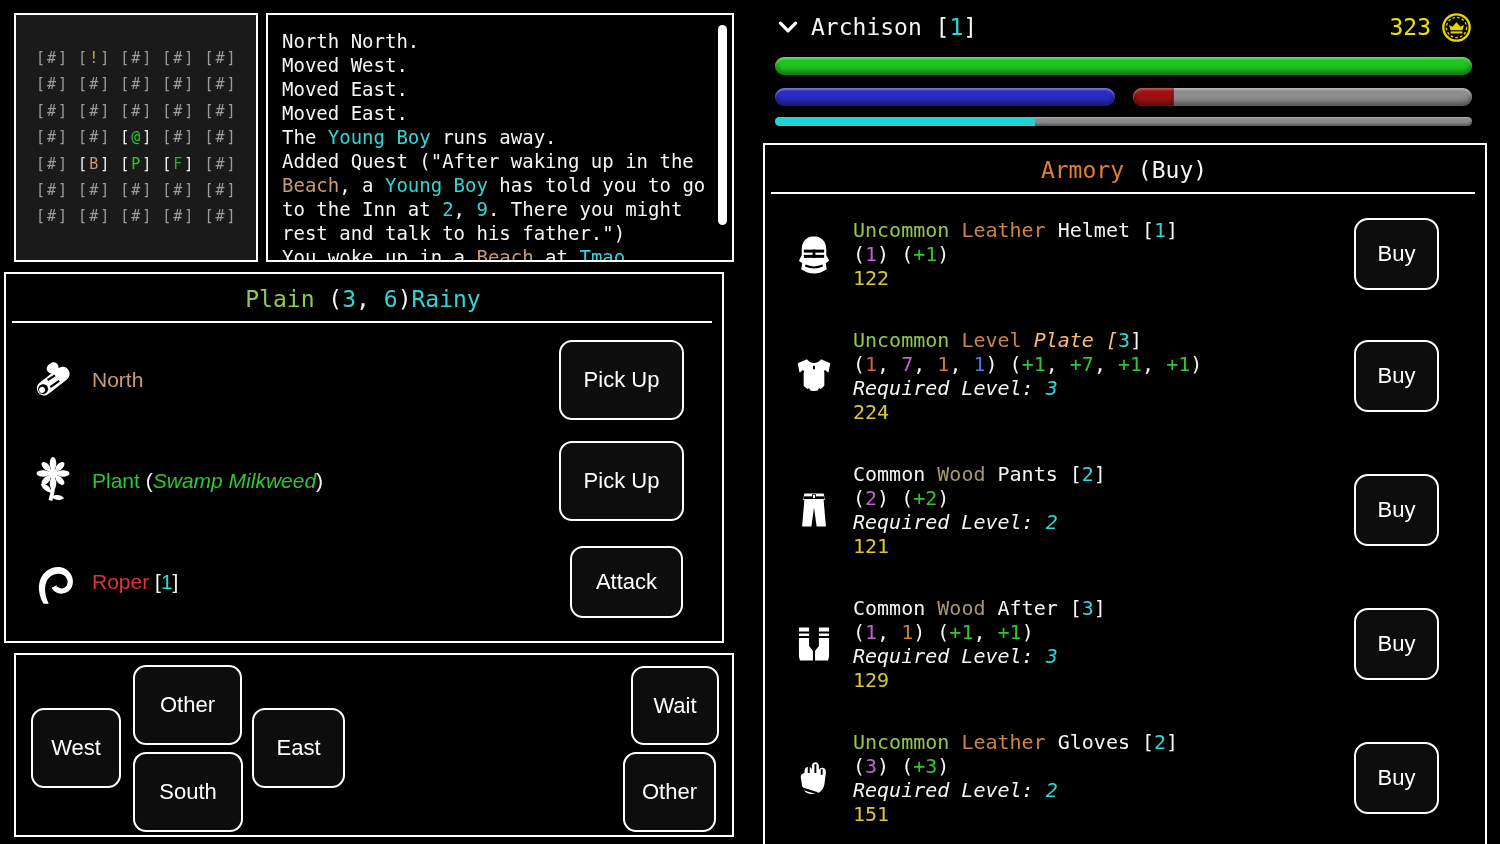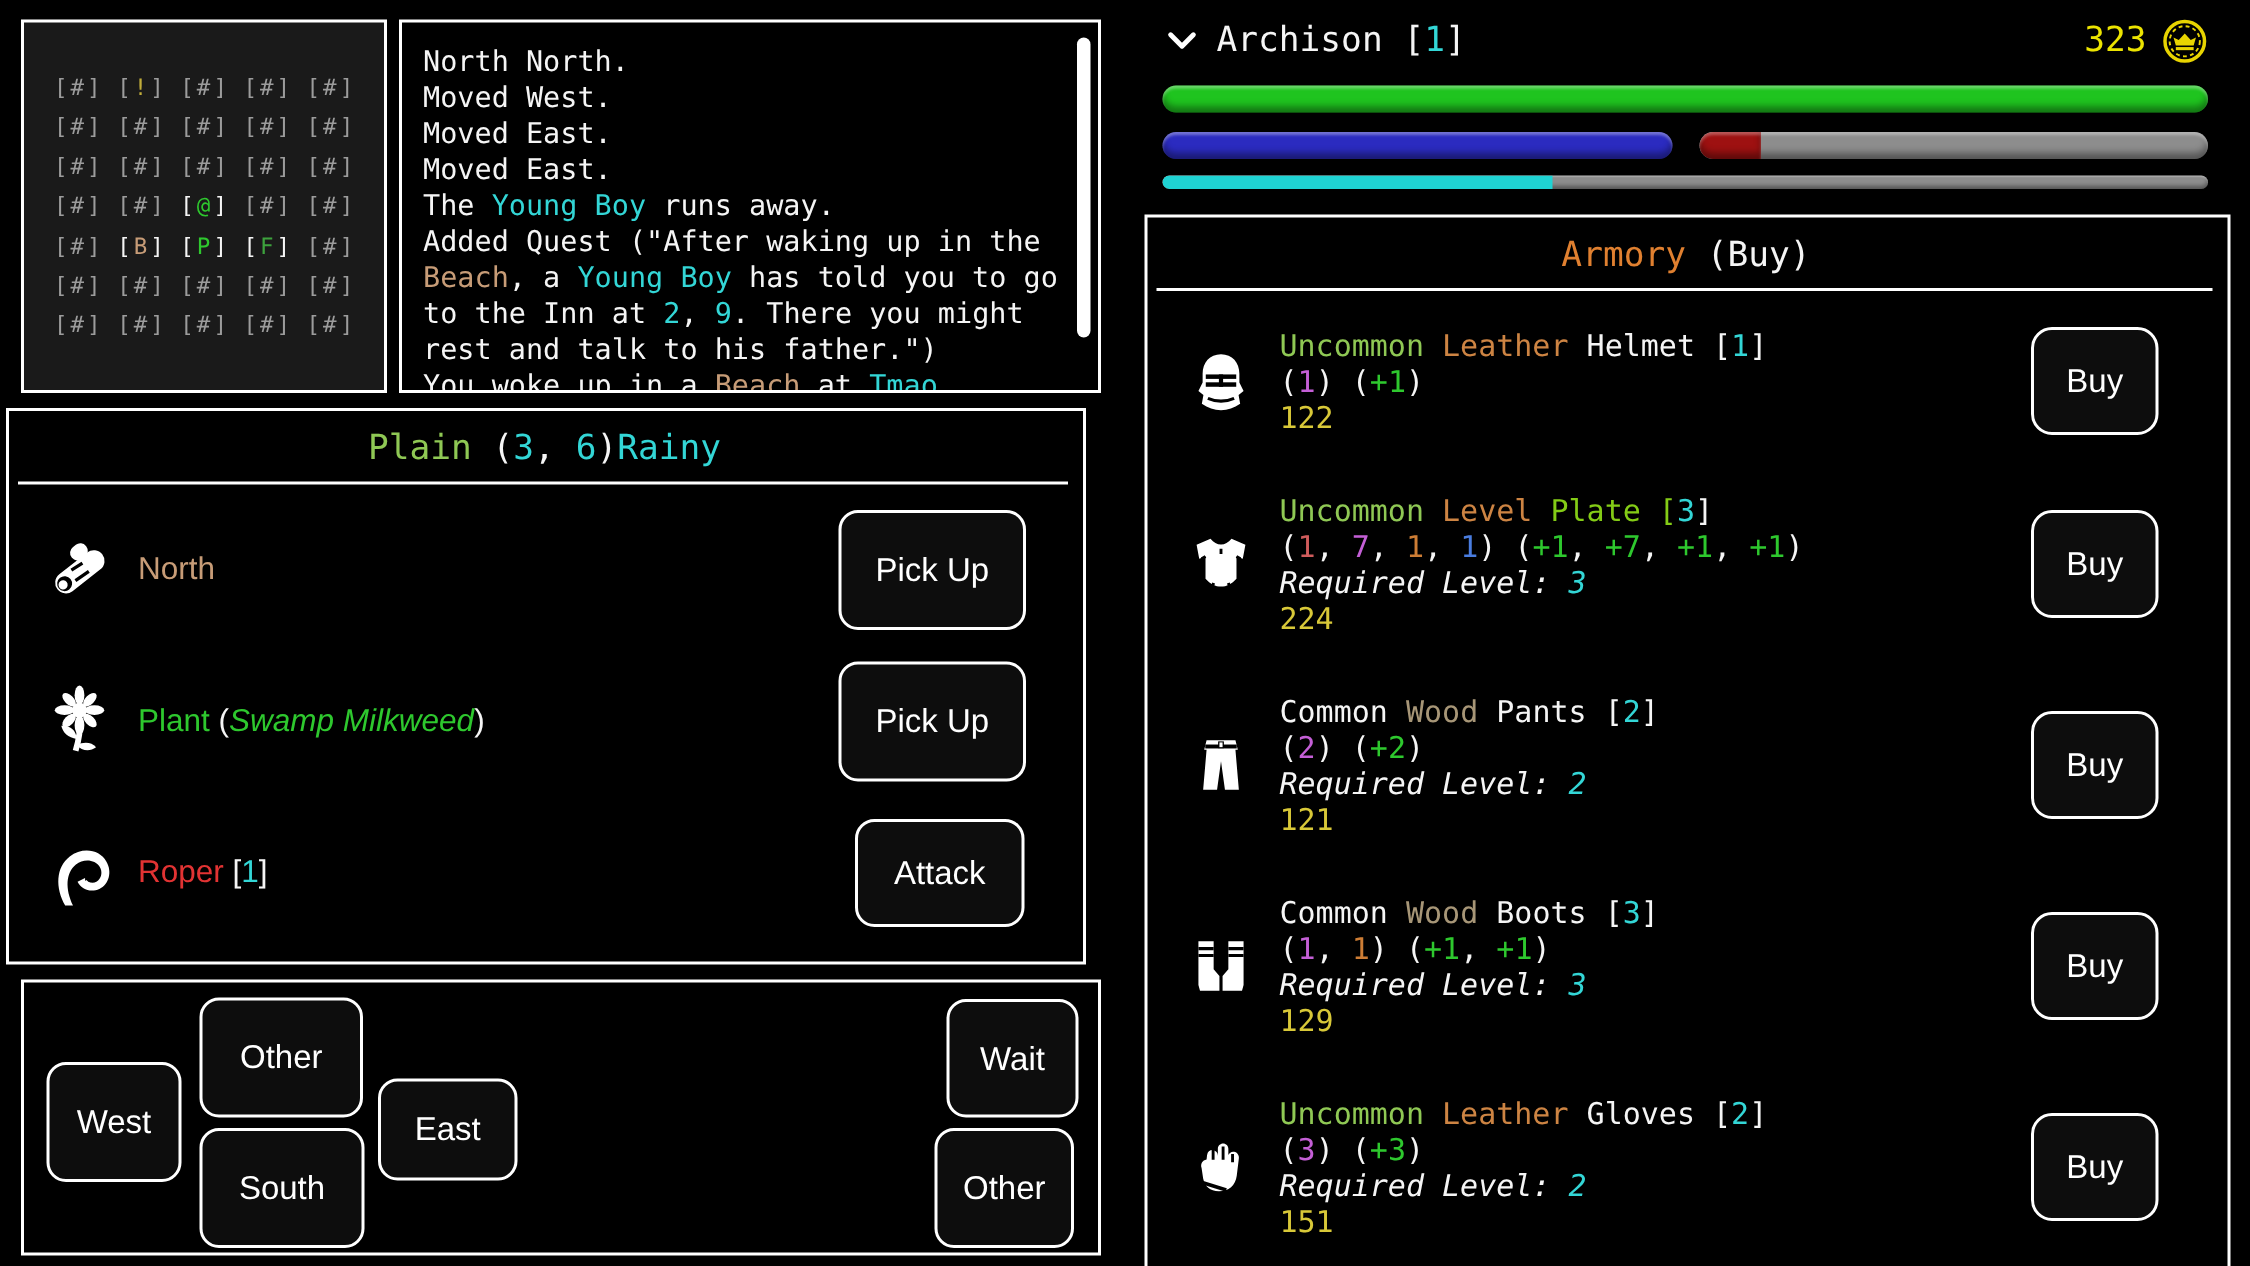--- a/index.html
+++ b/index.html
@@ -39,21 +39,21 @@
     display:flex; align-items:center; justify-content:center; cursor:pointer; }
   .loc-btn { width:125px; height:80px; margin-right:20px; }
   .loc-btn.attack { width:113px; height:72px; margin-right:21px; }
 
   
   #move-panel { left:14px; top:653px; width:720px; height:184px; }
   .move-btn { position:absolute; }
   #move-btn-north { left:117px; top:10px;  width:109px; height:80px; }
   #move-btn-west  { left:15px;  top:53px;  width:90px;  height:80px; }
   #move-btn-south { left:117px; top:97px;  width:110px; height:80px; }
-  #move-btn-east  { left:236px; top:64px;  width:93px;  height:68px; }
+  #move-btn-east  { left:236px; top:53px;  width:93px;  height:80px; }
   #move-btn-wait  { left:615px; top:11px;  width:88px;  height:79px; }
   #move-btn-other { left:607px; top:97px;  width:93px;  height:80px; }
 
   
   #char-header { position:absolute; left:775px; top:8px; width:697px; height:38px;
     display:flex; align-items:center; font-size:23px; }
   #chevron { width:26px; height:26px; margin-right:10px; cursor:pointer; display:flex; }
   #char-coins { font-size:23px; margin-right:10px; }
   #coin-icon { width:31px; height:31px; display:flex; }
 
@@ -233,21 +233,21 @@
         <div class="btn buy-btn">Buy</div>
       </div>
       <div class="armory-item">
         <span class="armory-icon">
           <svg viewBox="0 0 24 24">
             <path d="M8 2.4L2.7 4.7l1 5.3 2.4-.9v8.5c1.8 2 3.8 3 5.9 3s4.1-1 5.9-3V9.1l2.4.9 1-5.3L16 2.4c-1.2 1.5-2.5 2.2-4 2.2s-2.8-.7-4-2.2z"></path>
             <path d="M6.1 9.1L4.6 10M17.9 9.1l1.5.9M12 6.2v2M9.2 19.2l-.7 2M14.8 19.2l.7 2" stroke="#000" stroke-width="1.1"></path>
           </svg>
         </span>
         <div class="armory-text">
-          <div class="armory-line"><span style="color: rgb(143, 200, 84);">Uncommon</span><span style="color: rgb(245, 245, 245);"> </span><span style="color: rgb(205, 132, 67);">Level</span><span style="color: #84cc16;"> Plate [</span><span style="color: rgb(51, 214, 214);">3</span><span style="color: rgb(245, 245, 245);">]</span></div>
+          <div class="armory-line"><span style="color: rgb(143, 200, 84);">Uncommon</span><span style="color: rgb(245, 245, 245);"> </span><span style="color: rgb(205, 132, 67);">Level</span><span style="color: #fdba74; font-style: italic;"> Plate [</span><span style="color: rgb(51, 214, 214);">3</span><span style="color: rgb(245, 245, 245);">]</span></div>
           <div class="armory-line"><span style="color: rgb(245, 245, 245);">(</span><span style="color: rgb(208, 92, 92);">1</span><span style="color: rgb(245, 245, 245);">, </span><span style="color: rgb(196, 95, 214);">7</span><span style="color: rgb(245, 245, 245);">, </span><span style="color: rgb(205, 125, 53);">1</span><span style="color: rgb(245, 245, 245);">, </span><span style="color: rgb(74, 125, 224);">1</span><span style="color: rgb(245, 245, 245);">) (</span><span style="color: rgb(46, 200, 46);">+1</span><span style="color: rgb(245, 245, 245);">, </span><span style="color: rgb(46, 200, 46);">+7</span><span style="color: rgb(245, 245, 245);">, </span><span style="color: rgb(46, 200, 46);">+1</span><span style="color: rgb(245, 245, 245);">, </span><span style="color: rgb(46, 200, 46);">+1</span><span style="color: rgb(245, 245, 245);">)</span></div>
           <div class="armory-line"><span style="color: rgb(245, 245, 245); font-style: italic;">Required Level: </span><span style="color: rgb(51, 214, 214); font-style: italic;">3</span></div>
           <div class="armory-line"><span style="color: rgb(216, 200, 56);">224</span></div>
         </div>
         <span class="spacer"></span>
         <div class="btn buy-btn">Buy</div>
       </div>
       <div class="armory-item">
         <span class="armory-icon">
           <svg viewBox="0 0 24 24">
@@ -268,21 +268,21 @@
       </div>
       <div class="armory-item">
         <span class="armory-icon">
           <svg viewBox="0 0 24 24">
             <path d="M3.4 2.6h5.8v10.6l2.2 2.6v5.6H4l-.6-2.2z"></path>
             <path d="M20.6 2.6h-5.8v10.6l-2.2 2.6v5.6H20l.6-2.2z"></path>
             <path d="M3.4 5.4h5.8M3.4 8h5.8M14.8 5.4h5.8M14.8 8h5.8" stroke="#000" stroke-width="1.2"></path>
           </svg>
         </span>
         <div class="armory-text">
-          <div class="armory-line"><span style="color: rgb(245, 245, 245);">Common </span><span style="color: rgb(167, 150, 119);">Wood</span><span style="color: rgb(245, 245, 245);"> Boots [</span><span style="color: rgb(51, 214, 214);">3</span><span style="color: rgb(245, 245, 245);">]</span></div>
+          <div class="armory-line"><span style="color: rgb(245, 245, 245);">Common </span><span style="color: rgb(167, 150, 119);">Wood</span><span style="color: rgb(245, 245, 245);"> After [</span><span style="color: rgb(51, 214, 214);">3</span><span style="color: rgb(245, 245, 245);">]</span></div>
           <div class="armory-line"><span style="color: rgb(245, 245, 245);">(</span><span style="color: rgb(196, 95, 214);">1</span><span style="color: rgb(245, 245, 245);">, </span><span style="color: rgb(205, 125, 53);">1</span><span style="color: rgb(245, 245, 245);">) (</span><span style="color: rgb(46, 200, 46);">+1</span><span style="color: rgb(245, 245, 245);">, </span><span style="color: rgb(46, 200, 46);">+1</span><span style="color: rgb(245, 245, 245);">)</span></div>
           <div class="armory-line"><span style="color: rgb(245, 245, 245); font-style: italic;">Required Level: </span><span style="color: rgb(51, 214, 214); font-style: italic;">3</span></div>
           <div class="armory-line"><span style="color: rgb(216, 200, 56);">129</span></div>
         </div>
         <span class="spacer"></span>
         <div class="btn buy-btn">Buy</div>
       </div>
       <div class="armory-item">
         <span class="armory-icon">
           <svg viewBox="0 0 24 24">

